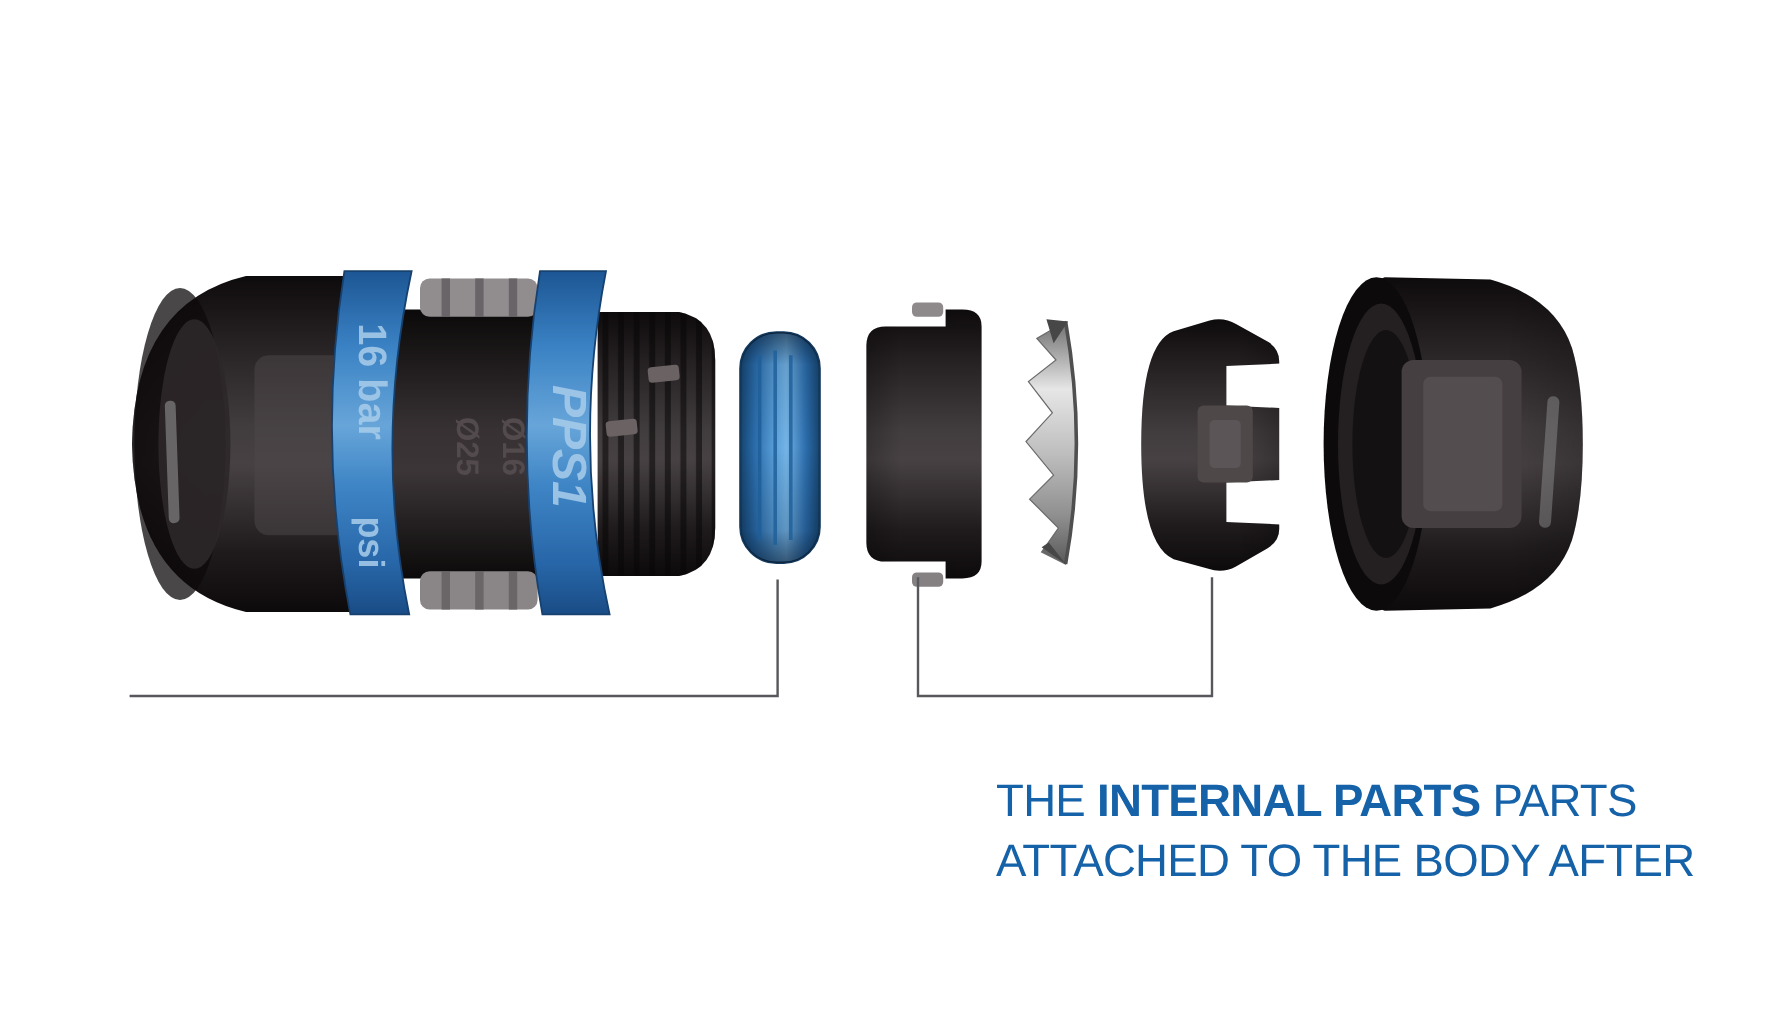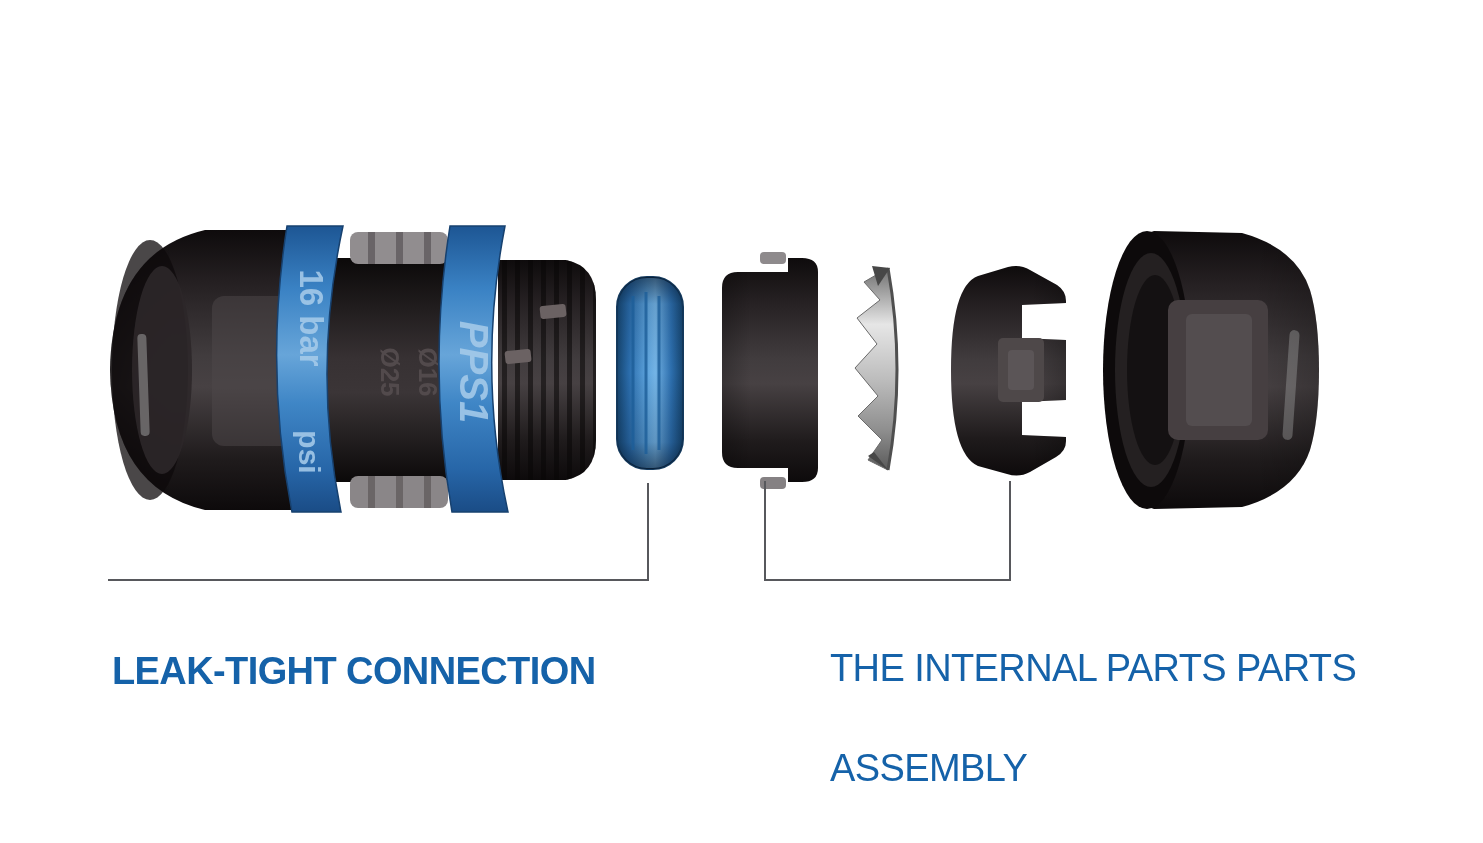--- a/index.html
+++ b/index.html
@@ -15,21 +15,21 @@
   .caption{
     position:absolute;
     color:var(--caption-blue,#1562a9);
     font-size:38px;
     letter-spacing:-0.6px;
     line-height:50px;
     white-space:nowrap;
   }
   .caption-left{left:112px;top:646px;font-weight:700;}
   .caption-right{left:830px;top:643px;font-weight:400;}
-  .caption-right strong{font-weight:400;margin-top:30px;}
+  .caption-right strong{font-weight:700;margin-top:30px;}
   .band-text{font-weight:700;fill:#a6cbea;opacity:.88;}
   .emboss-text{font-weight:700;fill:#544c4e;opacity:.95;}
 </style>
 </head>
 <body>
 
 <div class="stage">
 
   <svg class="diagram-svg" width="1483" height="843" viewBox="0 0 1483 843" xmlns="http://www.w3.org/2000/svg">
     <defs>
@@ -173,21 +173,19 @@
       <ellipse cx="1155" cy="370" rx="28" ry="95" fill="#141112"></ellipse>
       <rect x="1168" y="300" width="100" height="140" rx="10" fill="#463f41"></rect>
       <rect x="1186" y="314" width="66" height="112" rx="6" fill="#534d4f"></rect>
       <rect x="1286" y="330" width="10" height="110" rx="5" fill="#969696" opacity="0.45" transform="rotate(4 1291 385)"></rect>
     </g>
 
     <path class="leader" d="M108,580 H648 V483"></path>
     <path class="leader" d="M765,481 V580 H1010 V481"></path>
   </svg>
 
-  <div class="caption caption-left">LEAK-TIGHT CONNECTION</div>
 
   <div class="caption caption-right">
     <span>THE </span><strong>INTERNAL PARTS</strong><span> PARTS</span><br>
-    <br>
-    <span>ASSEMBLY</span>
+    <span>ATTACHED TO THE BODY AFTER</span><br>
   </div>
 
 </div>
 
 </body></html>

